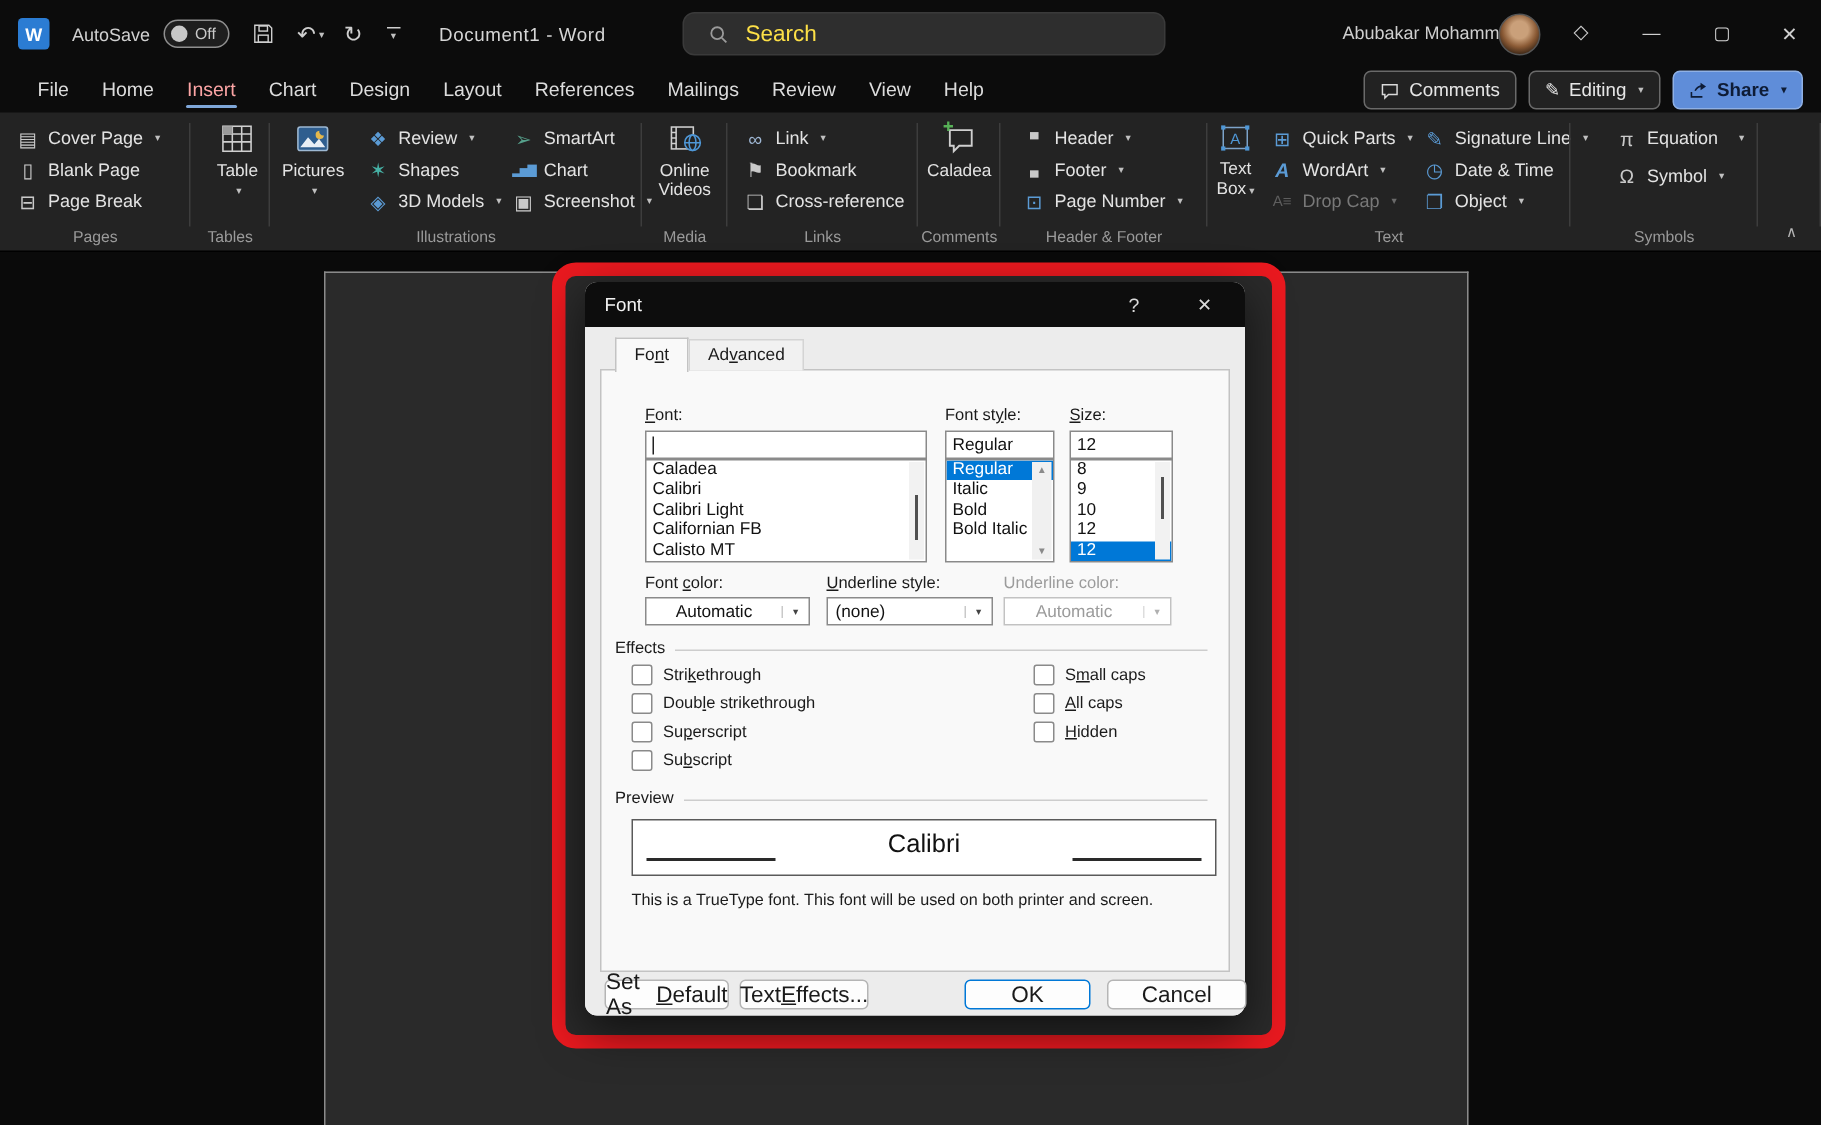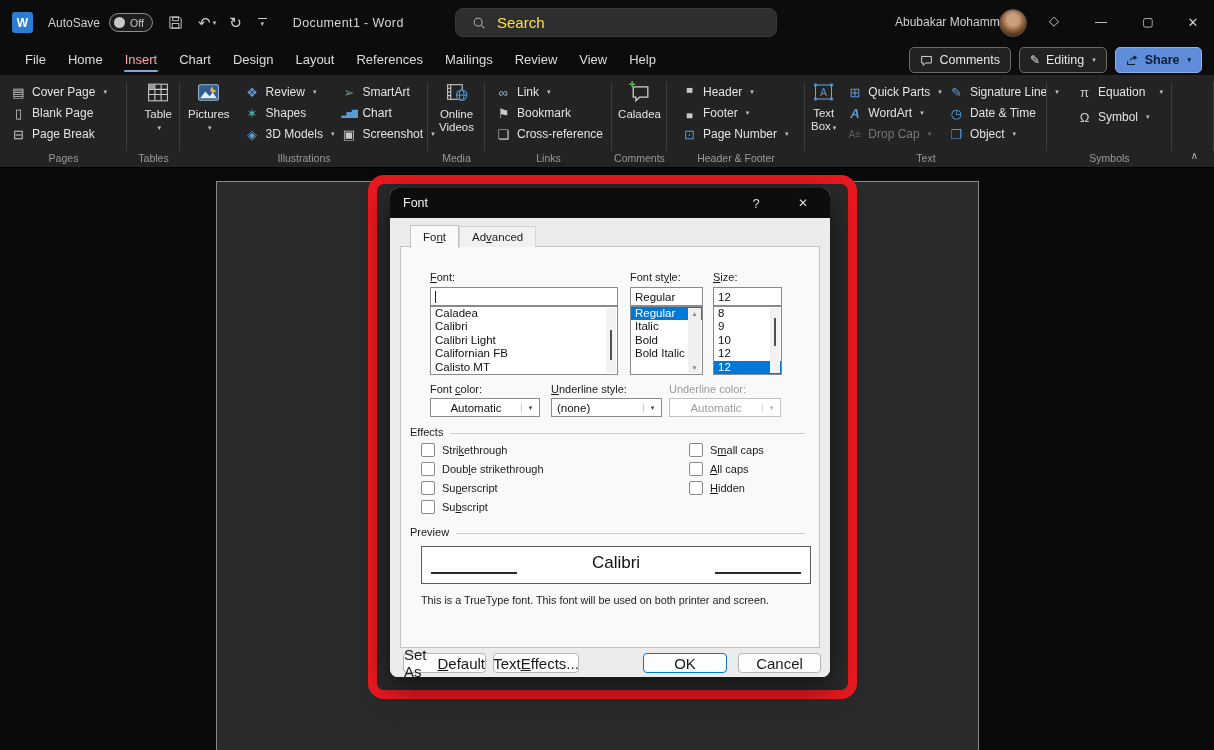--- a/index.html
+++ b/index.html
@@ -561,15 +561,15 @@
         <span class="pline" style="left:9px;width:86px"></span>
         <span class="pline" style="right:9px;width:86px"></span>
         <span class="sample">Calibri</span>
       </div>
       <span class="pnote">This is a TrueType font. This font will be used on both printer and screen.</span>
     </div>
 
     <div class="dbtn" style="left:13px;width:83px">Set As <u>D</u>efault</div>
     <div class="dbtn" style="left:103px;width:86px">Text <u>E</u>ffects...</div>
     <div class="dbtn primary" style="left:253px;width:84px">OK</div>
-    <div class="dbtn" style="left:348px;width:83px">Cancel</div>
+    <div class="dbtn" style="left:348px;width:93px">Cancel</div>
   </div>
 </div>
 
 </body></html>

